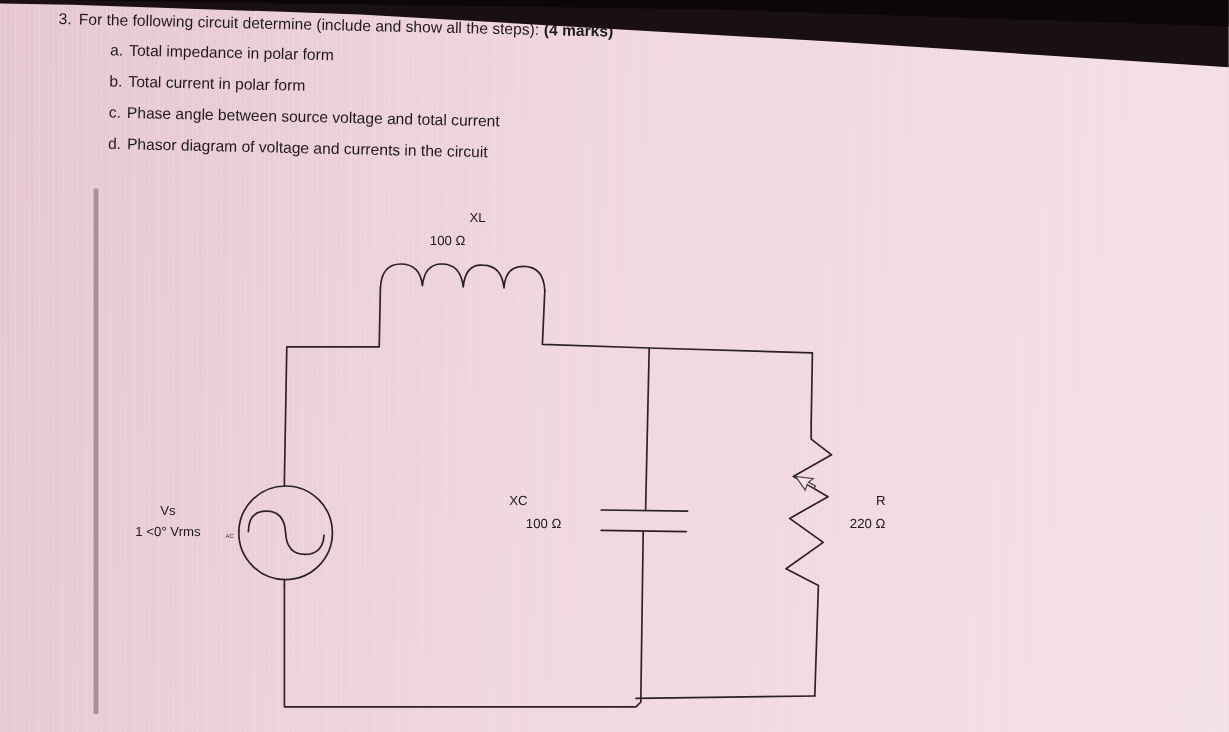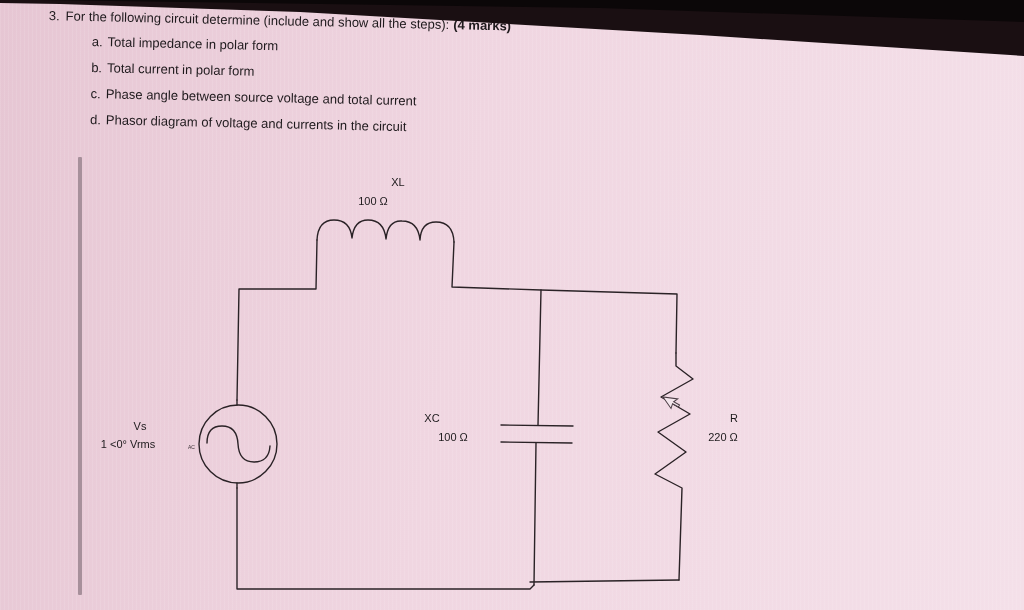--- a/index.html
+++ b/index.html
@@ -142,20 +142,20 @@
   <div class="lbl" style="left:378px; top:176px; width:40px;">XL</div>
   <div class="lbl" style="left:348px; top:195px; width:50px;">100 Ω</div>
 
   <div class="lbl" style="left:412px; top:412px; width:40px;">XC</div>
   <div class="lbl" style="left:428px; top:431px; width:50px;">100 Ω</div>
 
   <div class="lbl" style="left:714px; top:412px; width:40px;">R</div>
   <div class="lbl" style="left:696px; top:431px; width:54px;">220 Ω</div>
 
   <div class="lbl" style="left:120px; top:420px; width:40px;">Vs</div>
-  <div class="lbl" style="left:88px; top:438px; width:80px;">1 &lt;0° Vrms</div>
+  <div class="lbl" style="left:100px; top:438px; width:80px;">1 &lt;0° Vrms</div>
   <div class="ac-tiny" style="left:188px; top:444px;">AC</div>
 </div>
 
 <svg class="top-dark" width="1024" height="60" viewBox="0 0 1024 60">
   <polygon points="0,0 1024,0 1024,56 700,35 300,12 60,4 0,3" fill="#1a0f12"></polygon>
   <polygon points="40,0 1024,0 1024,22 600,8" fill="#0b0708"></polygon>
 </svg>
 
 </body></html>

